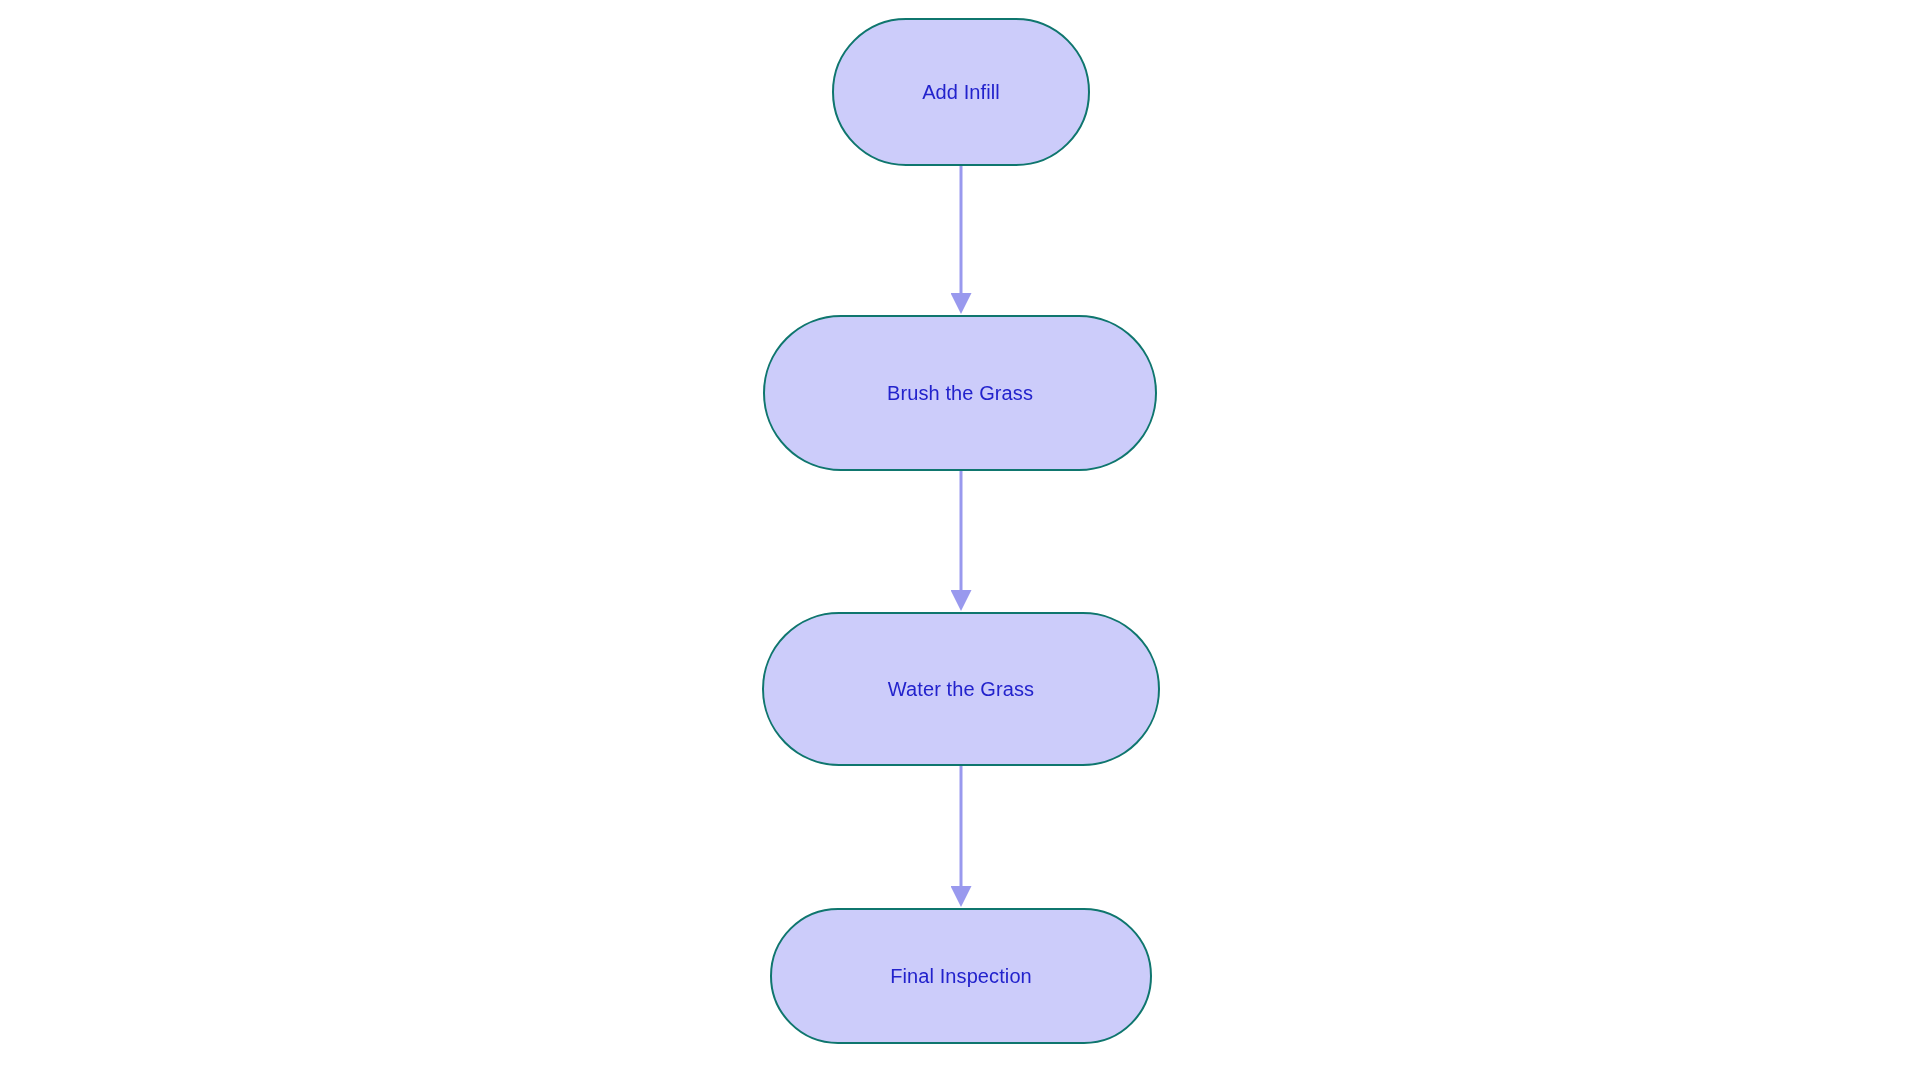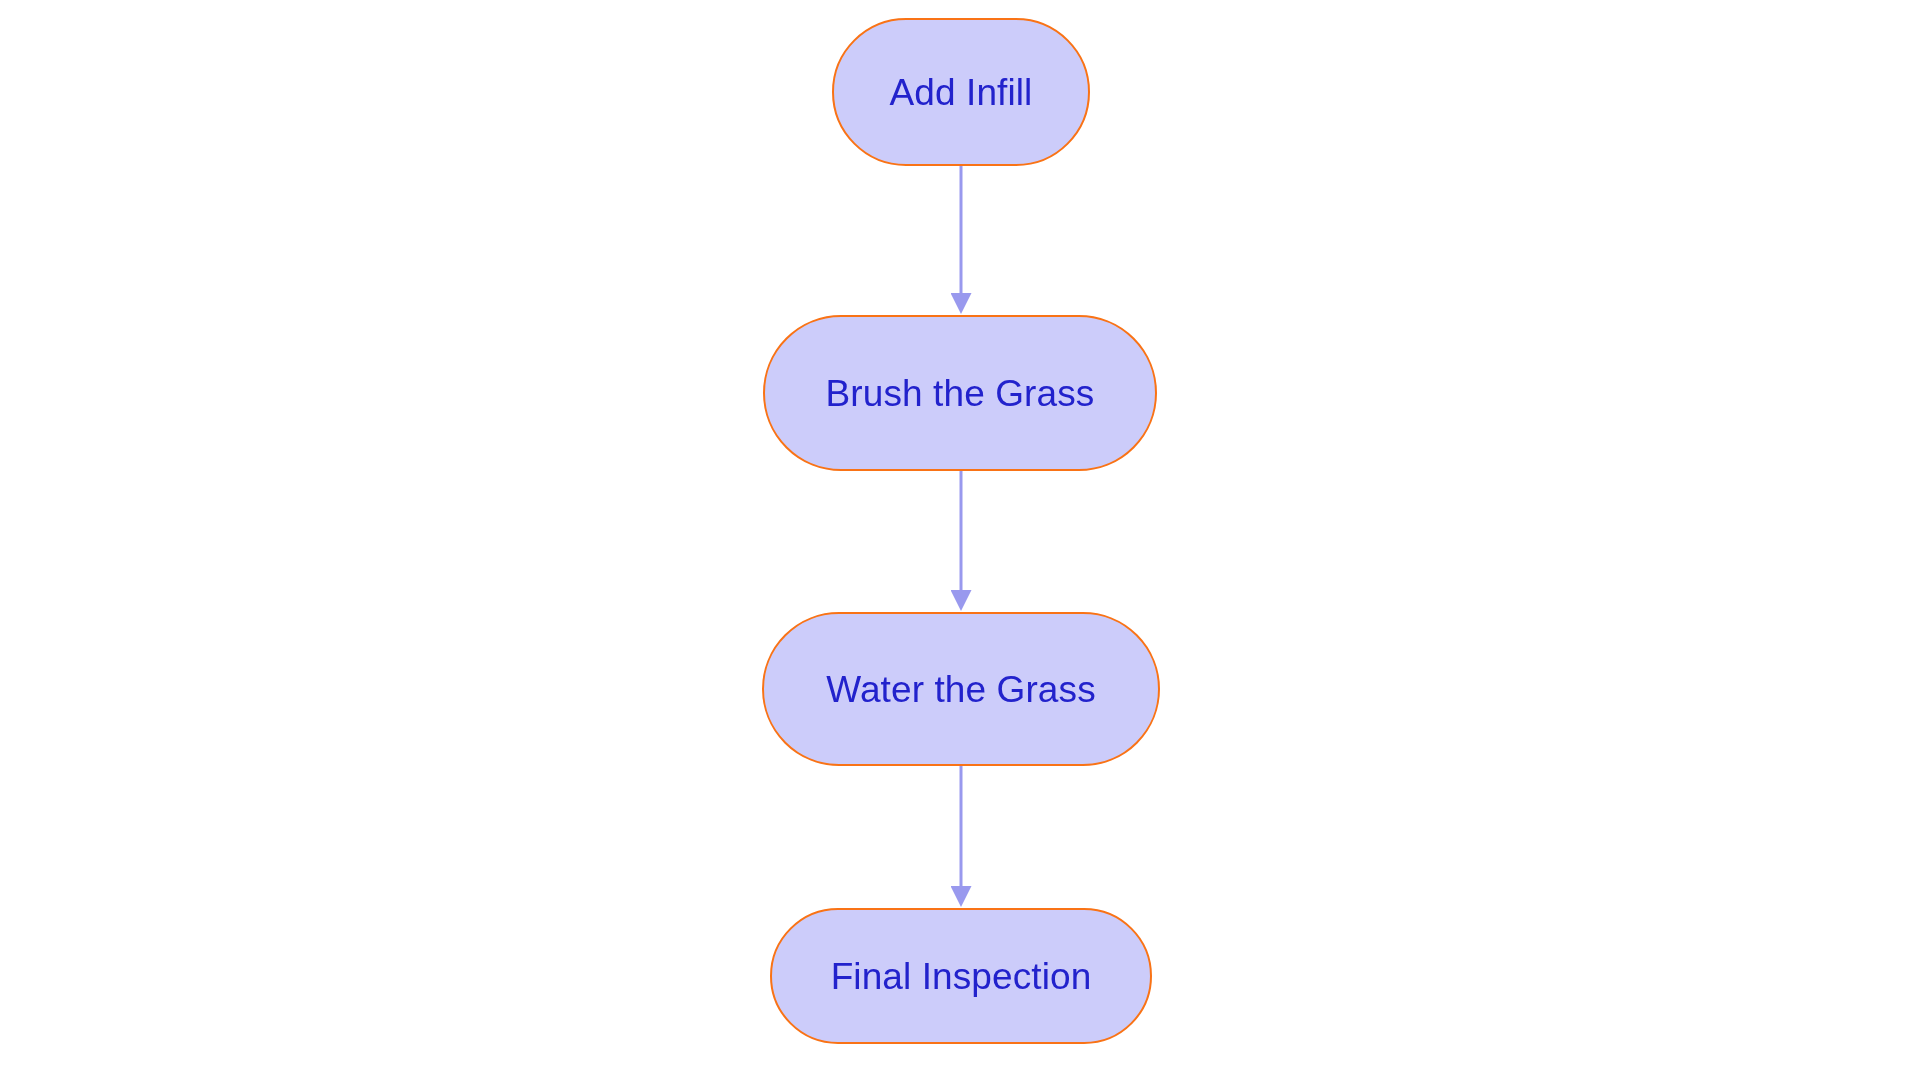--- a/index.html
+++ b/index.html
@@ -31,24 +31,24 @@
     pointer-events: none;
   }
 
   .node {
     position: absolute;
     box-sizing: border-box;
     display: flex;
     align-items: center;
     justify-content: center;
     background: #ccccfa;
-    border: 2px solid #f97316;
+    border: 2px solid #0f766e;
     border-radius: 999px;
     color: #2222cc;
-    font-size: 37px;
+    font-size: 20px;
     font-weight: 400;
     letter-spacing: 0.1px;
     white-space: nowrap;
     font-family: "Liberation Sans", "DejaVu Sans", sans-serif;
   }
 
   .node-label {
     display: block;
     line-height: 1;
     color: #2222cc;

